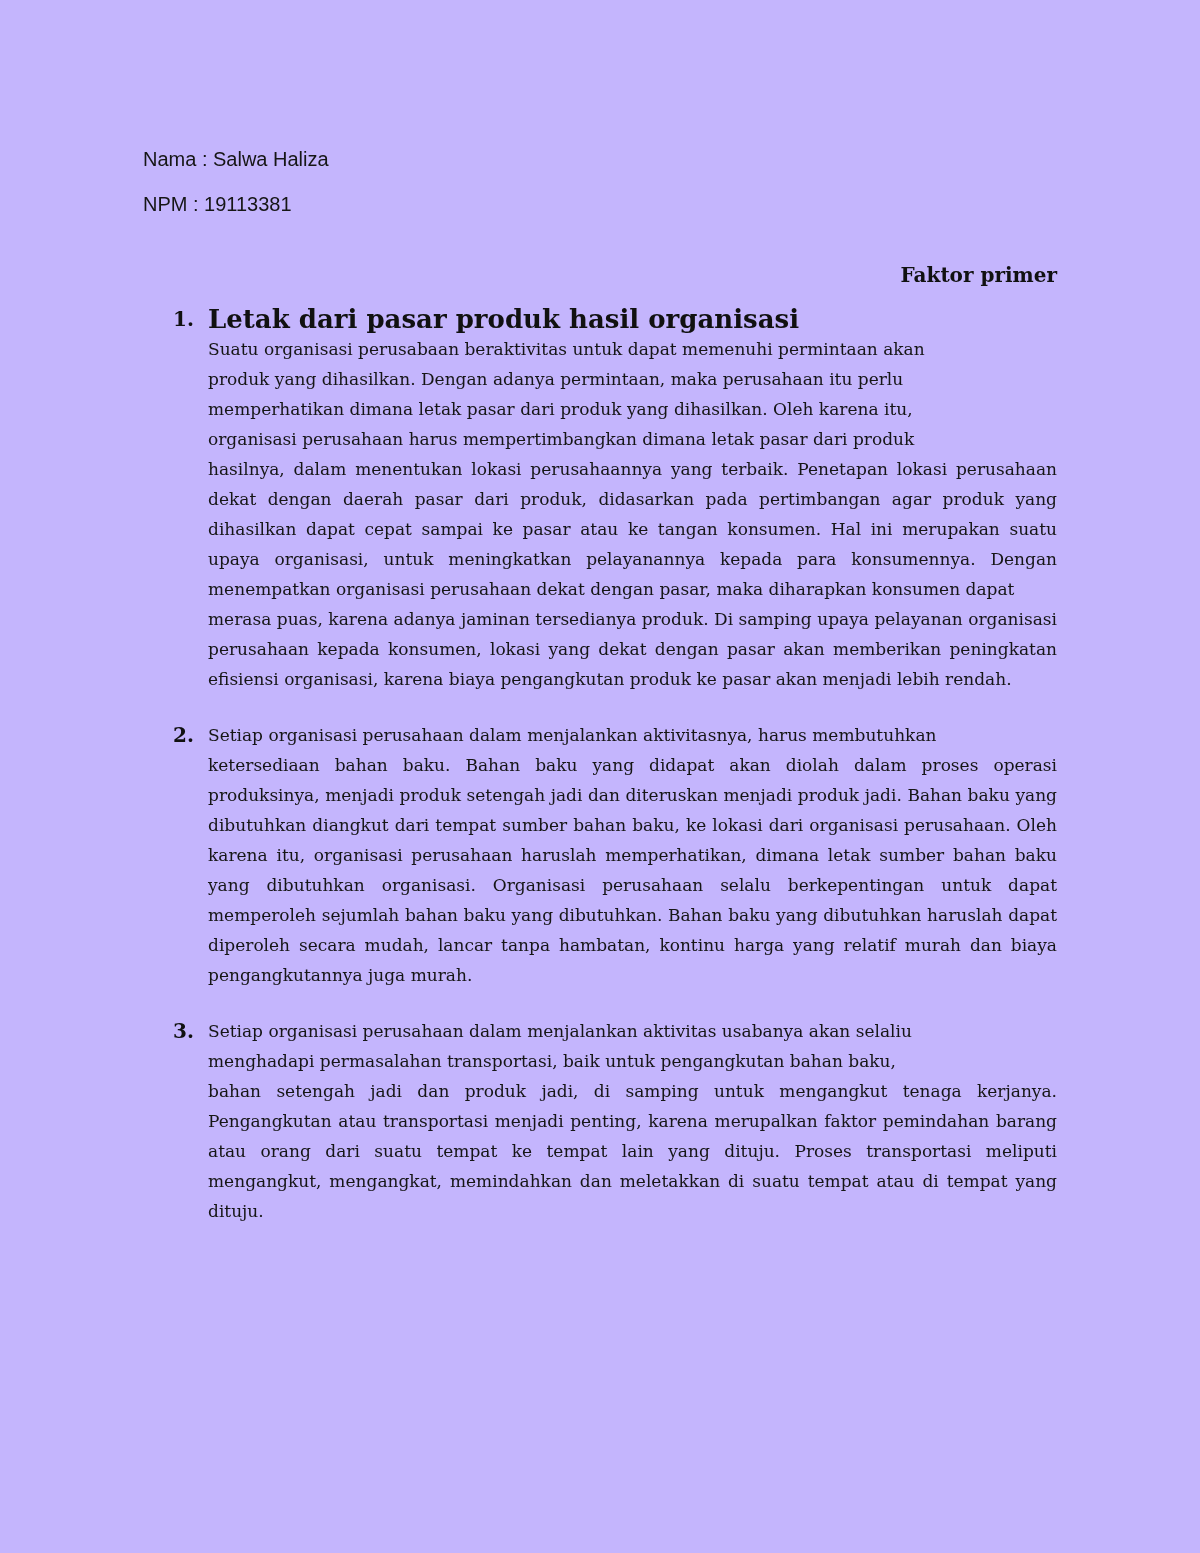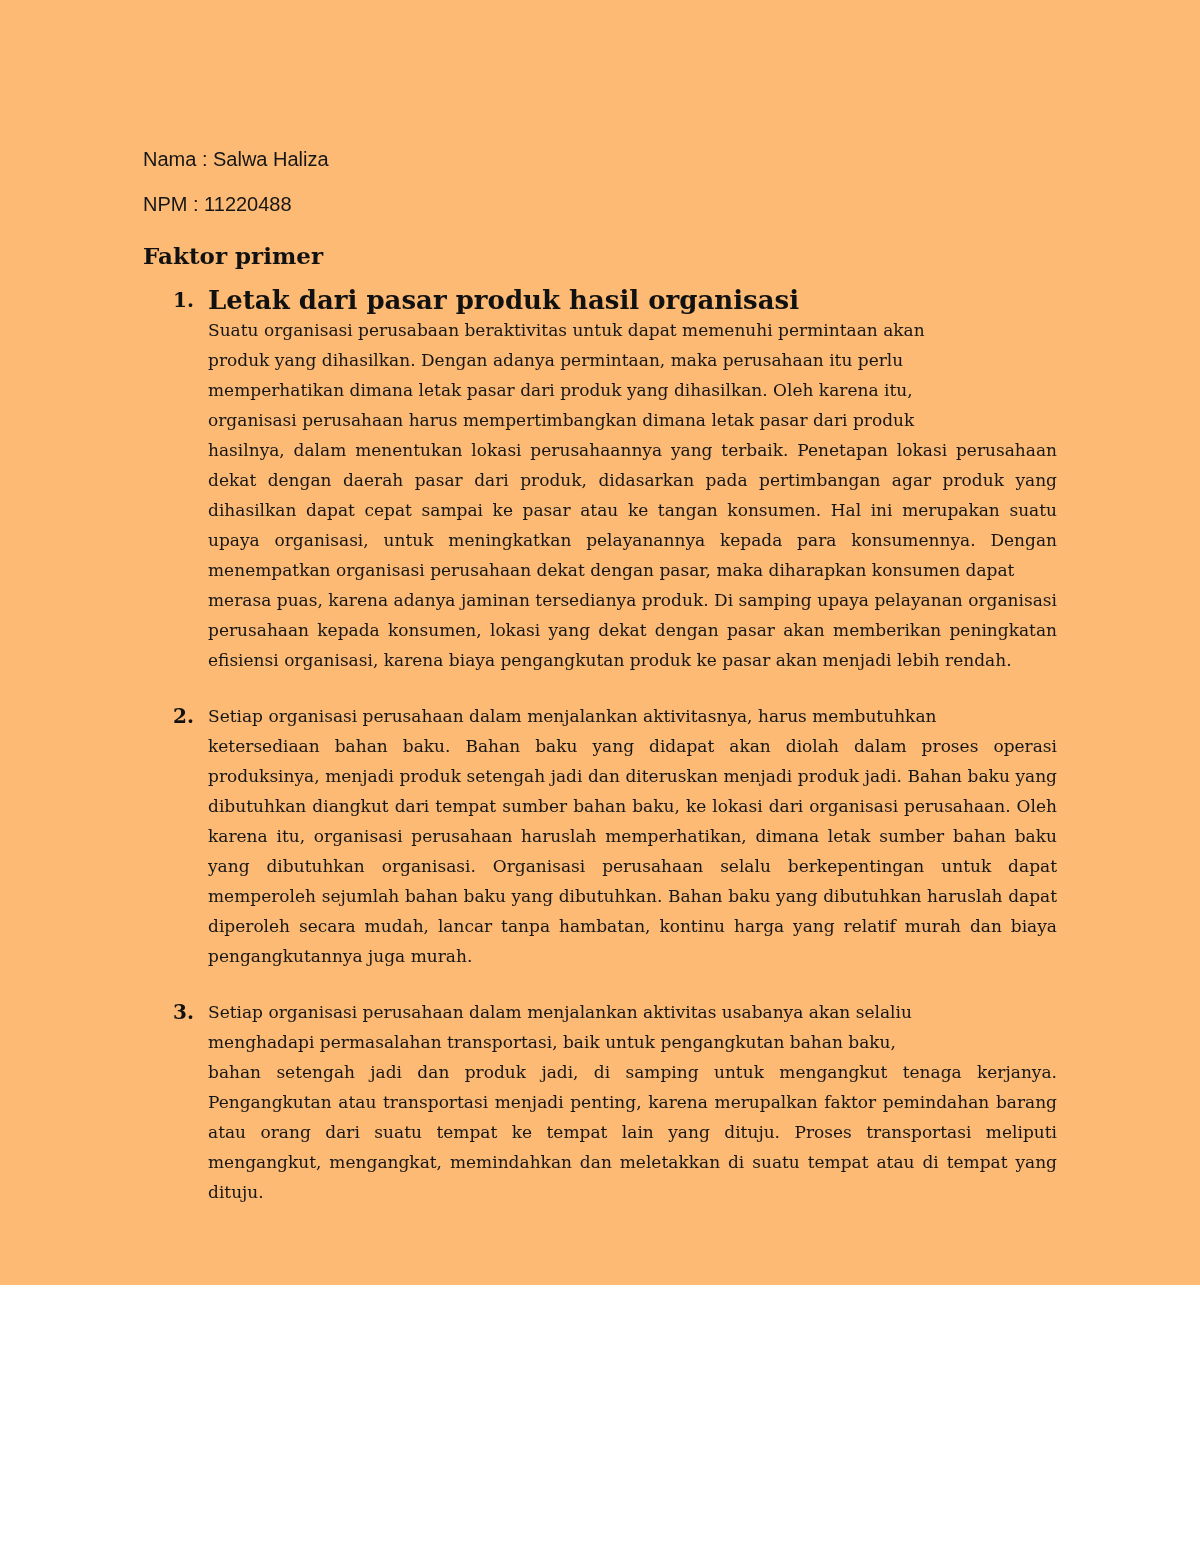--- a/index.html
+++ b/index.html
@@ -3,44 +3,45 @@
 <meta charset="utf-8">
 <style>
   html, body {
     margin: 0;
     padding: 0;
     background: #ffffff;
   }
   .page {
     position: relative;
     width: 1200px;
-    height: 1285px;
-    background: #fdba74;
+    height: 1553px;
+    background: #c4b5fd;
     color: #161616;
     box-sizing: border-box;
     padding: 146px 143px 60px 143px;
     overflow: hidden;
   }
   .doc-header {
     margin: 0 0 0 0;
   }
   .meta-line {
     font-family: "Liberation Sans", "DejaVu Sans", sans-serif;
     font-size: 20px;
     line-height: 26px;
     margin: 0 0 19px 0;
     color: #161616;
   }
   .doc-title {
     font-family: "DejaVu Serif", "Liberation Serif", serif;
     font-weight: bold;
-    font-size: 23px;
+    font-size: 20px;
     line-height: 34px;
-    margin: 22px 0 0 0;
+    margin: 41px 0 0 0;
     color: #111111;
+    text-align: right;
   }
   .factor-list {
     list-style: none;
     margin: 12px 0 0 0;
     padding: 0;
   }
   .factor-item {
     display: flex;
     align-items: flex-start;
     margin: 0 0 0 30px;
@@ -79,21 +80,21 @@
     white-space: pre-line;
   }
 </style>
 </head>
 <body>
 
 <div class="page">
 
   <div class="doc-header">
     <p class="meta-line">Nama : Salwa Haliza</p>
-    <p class="meta-line">NPM : 11220488</p>
+    <p class="meta-line">NPM : 19113381</p>
   </div>
 
   <h1 class="doc-title">Faktor primer</h1>
 
   <ol class="factor-list">
 
     <li class="factor-item">
       <span class="item-number">1.</span>
       <div class="item-content">
         <h2 class="item-heading">Letak dari pasar produk hasil organisasi</h2>

